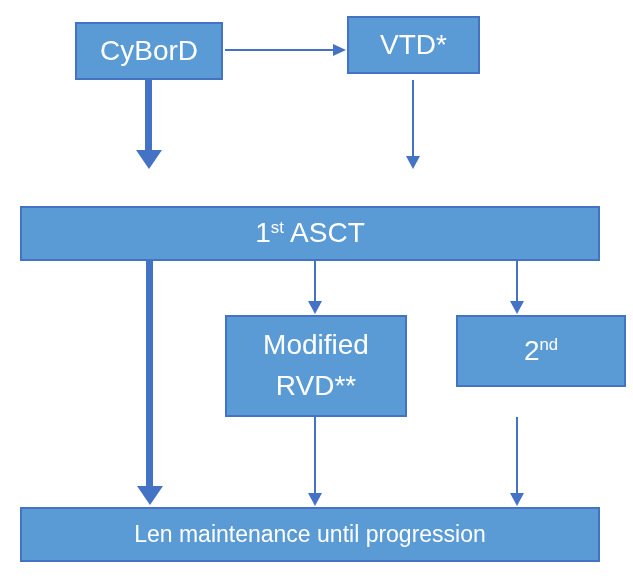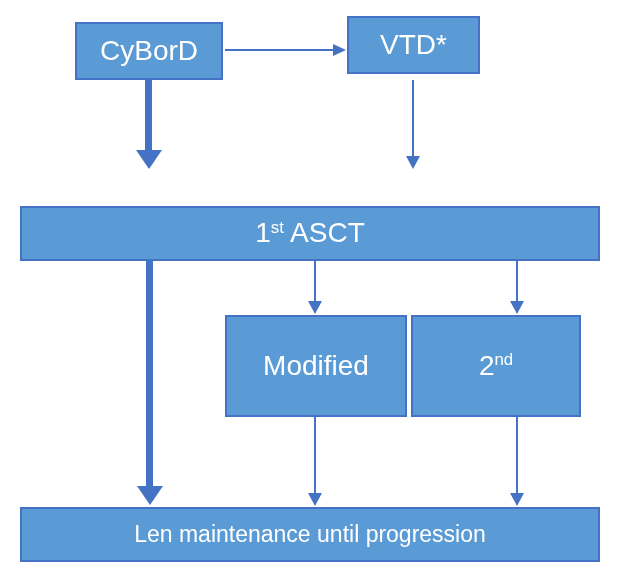--- a/index.html
+++ b/index.html
@@ -49,21 +49,21 @@
   .head.right-thin {
     border-top: 6px solid transparent;
     border-bottom: 6px solid transparent;
     border-left: 13px solid #4472C4;
   }
   
   .n-cybord { left: 75px;  top: 22px;  width: 148px; height: 58px; }
   .n-vtd    { left: 347px; top: 16px;  width: 133px; height: 58px; }
   .n-asct1  { left: 20px;  top: 170px; width: 580px; height: 55px; margin-top: 36px; }
   .n-rvd    { left: 225px; top: 315px; width: 182px; height: 102px; }
-  .n-asct2  { left: 411px; top: 315px; width: 170px; height: 102px; }
+  .n-asct2  { left: 456px; top: 315px; width: 170px; height: 72px; }
   .n-len    { left: 20px;  top: 507px; width: 580px; height: 55px; font-size: 23px; }
 </style>
 </head>
 <body>
 
 <div class="canvas">
 
   <div>
     <div class="stem" style="left:225px; top:49px; width:109px; height:2px;"></div>
     <div class="head right-thin" style="left:333px; top:44px;"></div>
@@ -111,20 +111,21 @@
   <div class="node n-vtd">
     <span class="label">VTD*</span>
   </div>
 
   <div class="node n-asct1">
     <span class="label"><span>1</span><sup>st</sup><span> ASCT</span></span>
   </div>
 
   <div class="node n-rvd two-line">
     <span class="label">Modified</span>
+    <span class="label">RVD**</span>
   </div>
 
   <div class="node n-asct2 two-line">
     <span class="label"><span>2</span><sup>nd</sup></span>
   </div>
 
   <div class="node n-len">
     <span class="label">Len maintenance until progression</span>
   </div>
 

